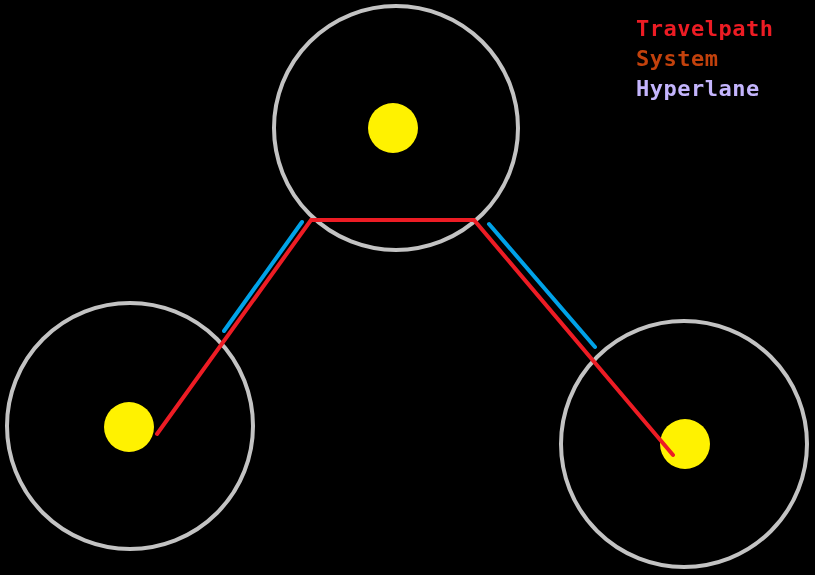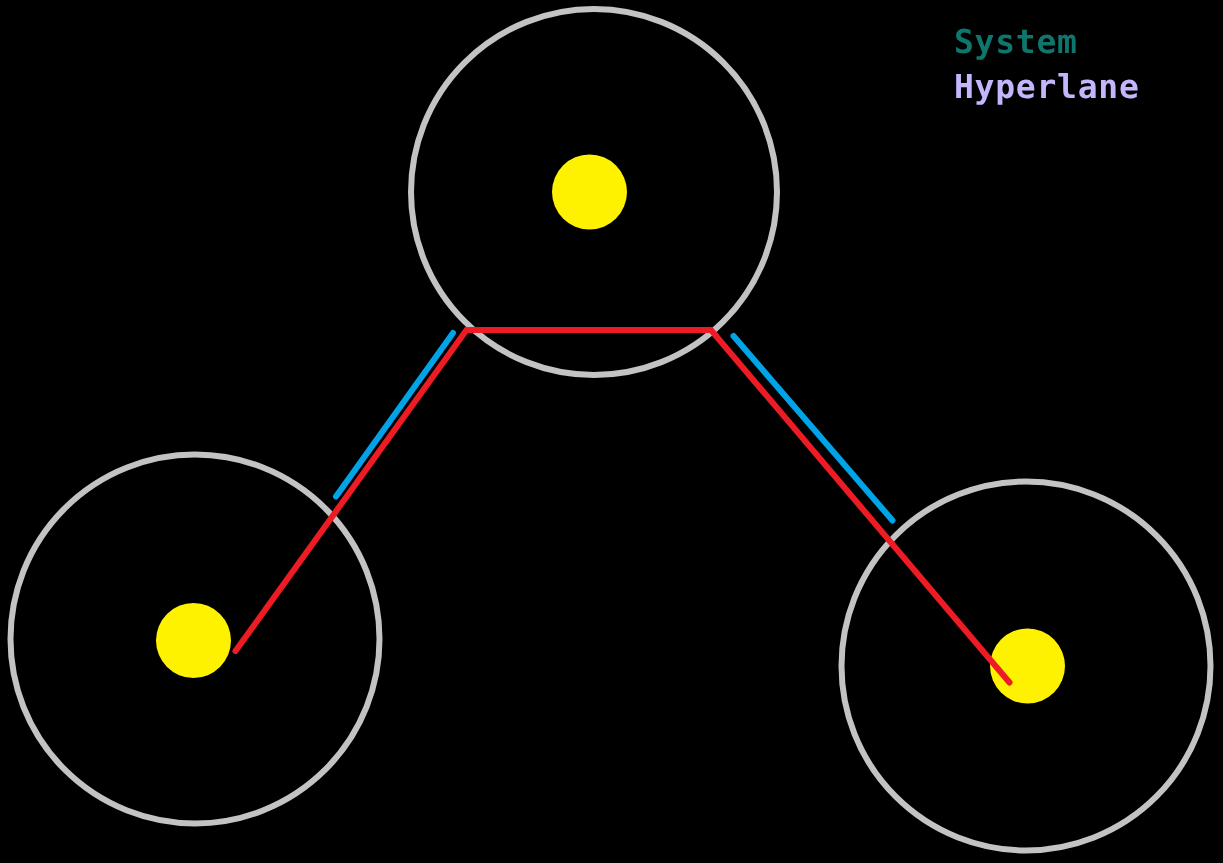--- a/index.html
+++ b/index.html
@@ -21,15 +21,16 @@
       <circle cx="685" cy="444" r="25" fill="#fff200"></circle>
     </g>
   <g id="hyperlane-layer">
       <line x1="302" y1="222" x2="224" y2="331" stroke="#00a2e8" stroke-width="4" stroke-linecap="round"></line>
       <line x1="489" y1="224" x2="595" y2="347" stroke="#00a2e8" stroke-width="4" stroke-linecap="round"></line>
     </g>
   <polyline id="travelpath" fill="none" stroke-width="4" stroke-linecap="round" stroke-linejoin="miter" points="157,434 311,220 474,220 673,455" stroke="#ed1c24"></polyline>
 </svg>
 
 <div class="legend">
-  <div style="color: #0f766e;">System</div>
+  <div style="color: rgb(237, 28, 36);">Travelpath</div>
+  <div style="color: #c2410c;">System</div>
   <div style="color: #c4b5fd;">Hyperlane</div>
 </div>
 
 </body></html>

